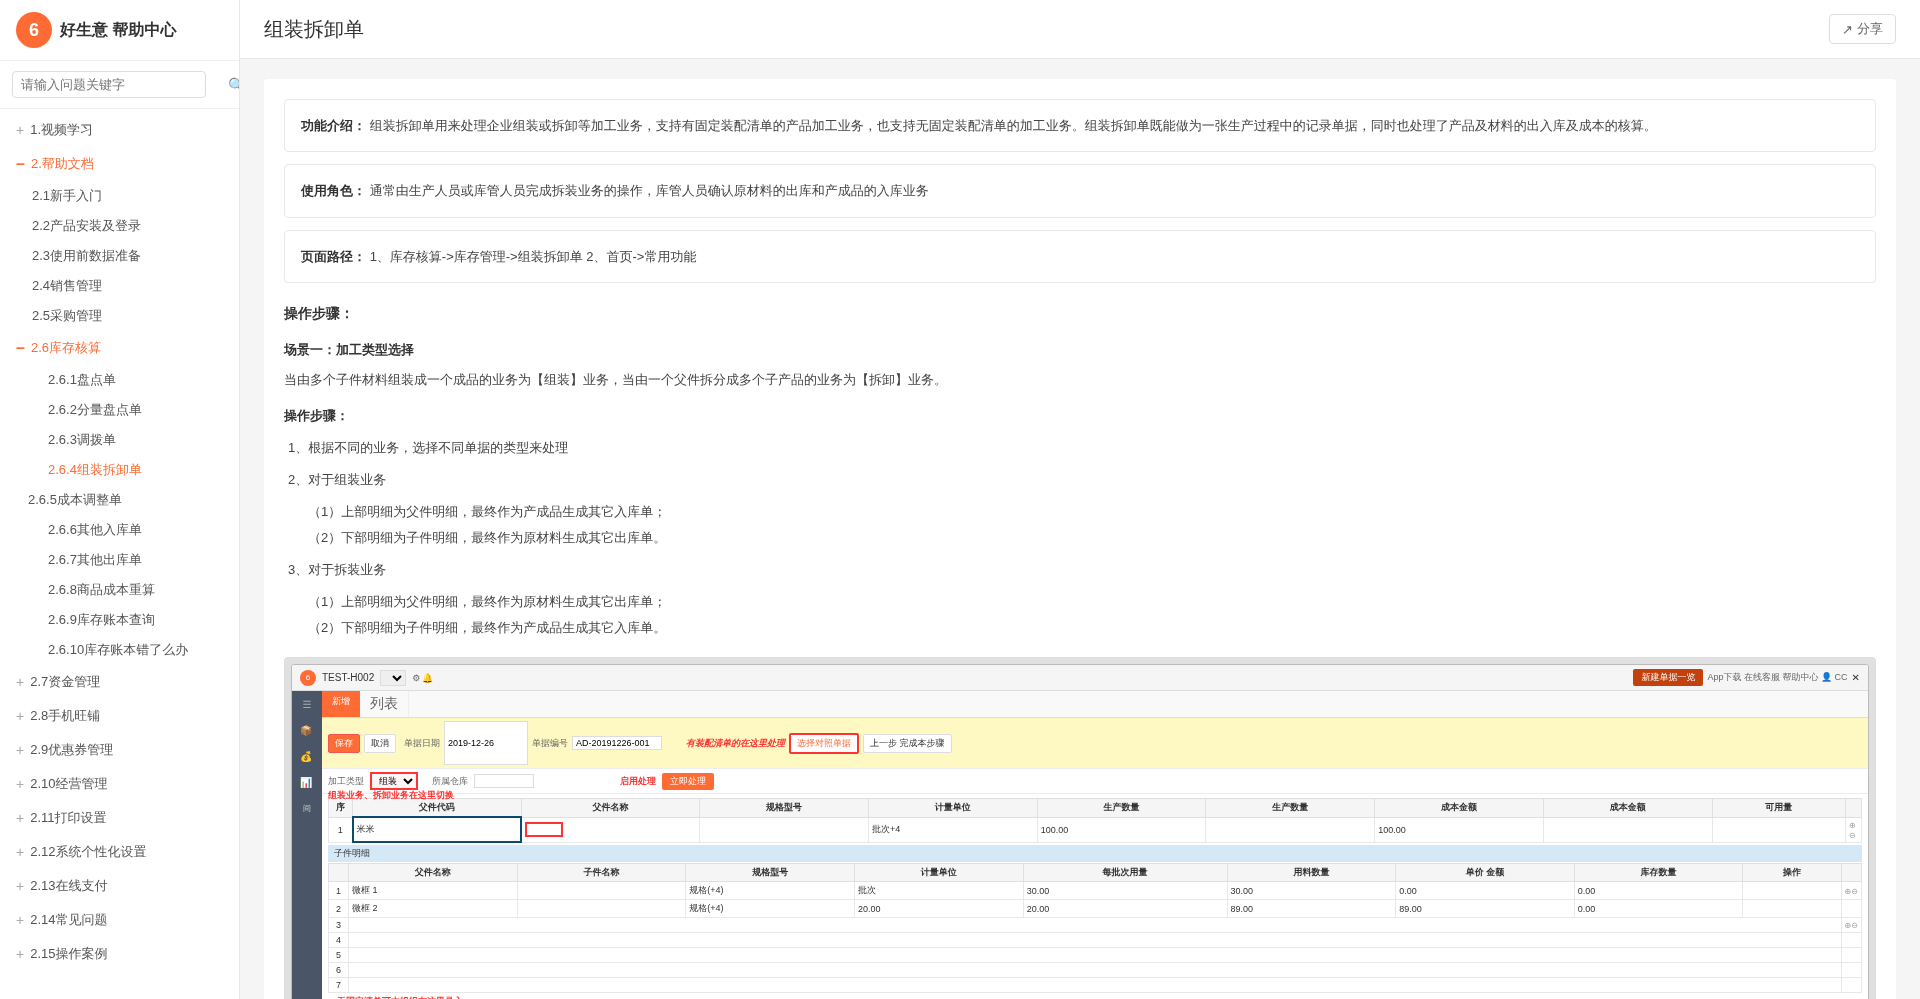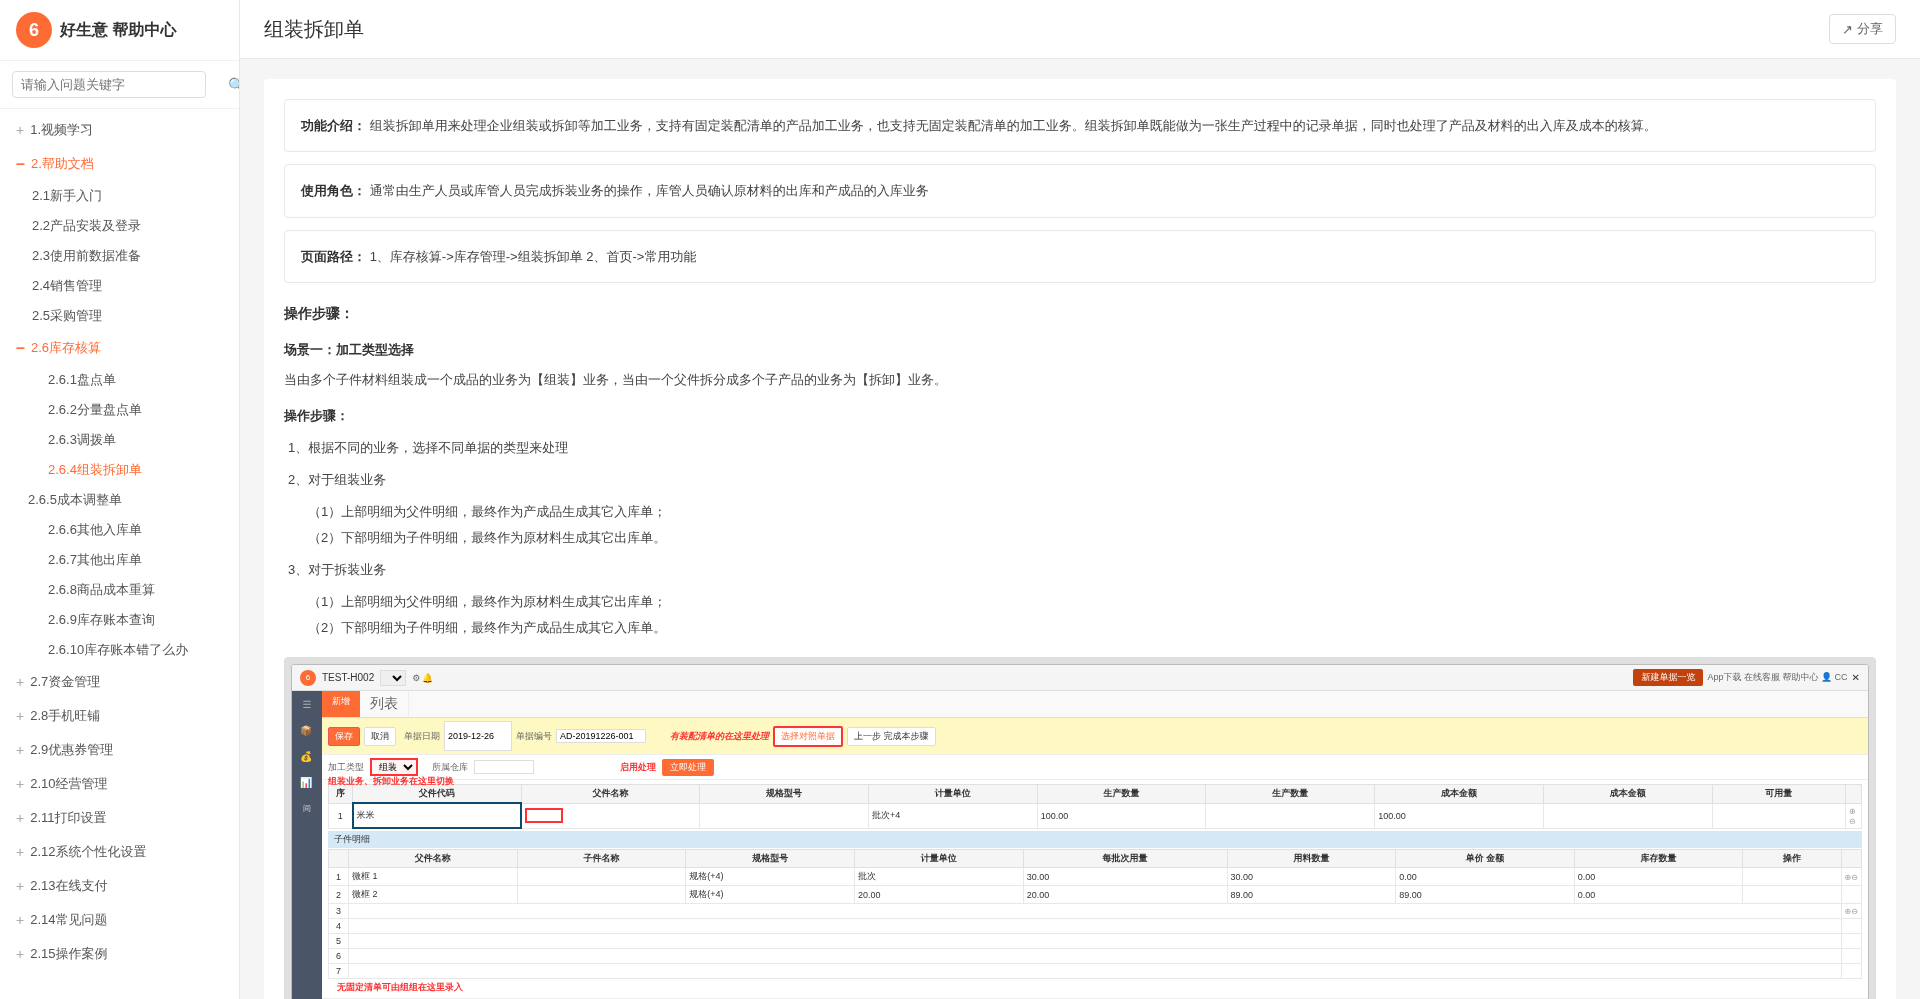--- a/index.html
+++ b/index.html
@@ -213,21 +213,21 @@
 
                 <div style="display:flex; border-bottom:1px solid #ddd; background:#f9f9f9;">
                   <div style="padding:4px 10px; font-size:9px; background:#ff6b35; color:white; cursor:pointer;">新增</div>
                   <div style="padding:4px 10px; font-size:14px; color:#666; border-right:1px solid #eee; cursor:pointer;">列表</div>
                 </div>
 
                 <div style="display:flex; align-items:center; padding:3px 6px; border-bottom:1px solid #eee; gap:4px; background:#fef9c3; flex-wrap:wrap; position:relative;">
                   <button style="background:#ff6b35; color:white; border:1px solid #e55; padding:2px 6px; border-radius:2px; font-size:9px; cursor:pointer;">保存</button>
                   <button style="background:#fff; color:#333; border:1px solid #ddd; padding:2px 6px; border-radius:2px; font-size:9px; cursor:pointer;">取消</button>
                   <span style="font-size:9px; color:#666; margin-left:4px;">单据日期</span>
-                  <input style="font-size: 9px; border: 1px solid rgb(221, 221, 221); padding: 9px 3px; width: 68px;" value="2019-12-26" readonly="">
+                  <input style="font-size: 9px; border: 1px solid rgb(221, 221, 221); padding: 16px 3px; width: 84px;" value="2019-12-26" readonly="">
                   <span style="font-size:9px; color:#666;">单据编号</span>
                   <input style="font-size: 9px; border: 1px solid rgb(221, 221, 221); padding: 1px 3px; width: 90px;" value="AD-20191226-001" readonly="">
 
                   <span style="color:#ff3333; font-size:9px; font-weight:bold; margin-left:20px;font-style:italic;">有装配清单的在这里处理</span>
                   <button style="background:#fff; color:#ff6b35; border:2px solid #ff3333; padding:2px 6px; border-radius:2px; font-size:9px; cursor:pointer;">选择对照单据</button>
                   <button style="background:#fff; color:#333; border:1px solid #ddd; padding:2px 6px; border-radius:2px; font-size:9px; cursor:pointer;">上一步 完成本步骤</button>
                 </div>
 
                 <div style="display:flex; align-items:center; padding:3px 6px; border-bottom:1px solid #eee; gap:6px; position:relative;">
                   <span style="font-size:9px; color:#666;">加工类型</span>

